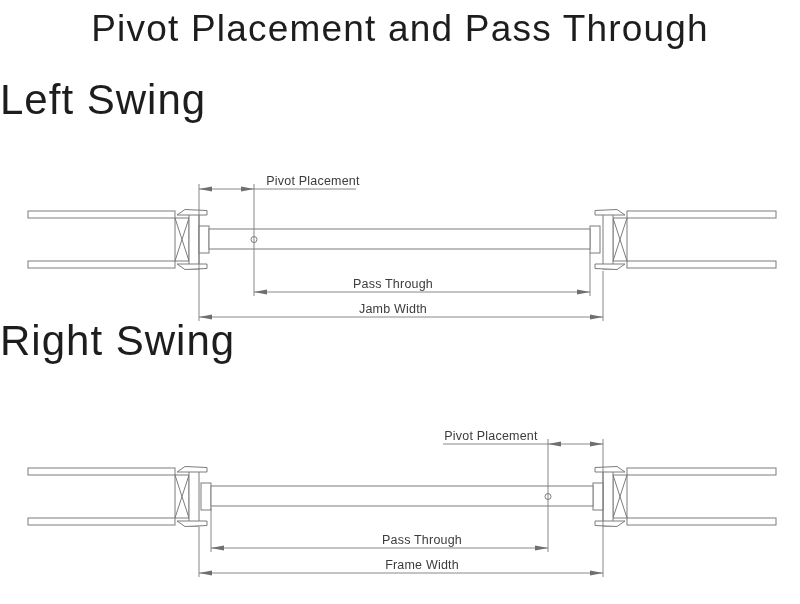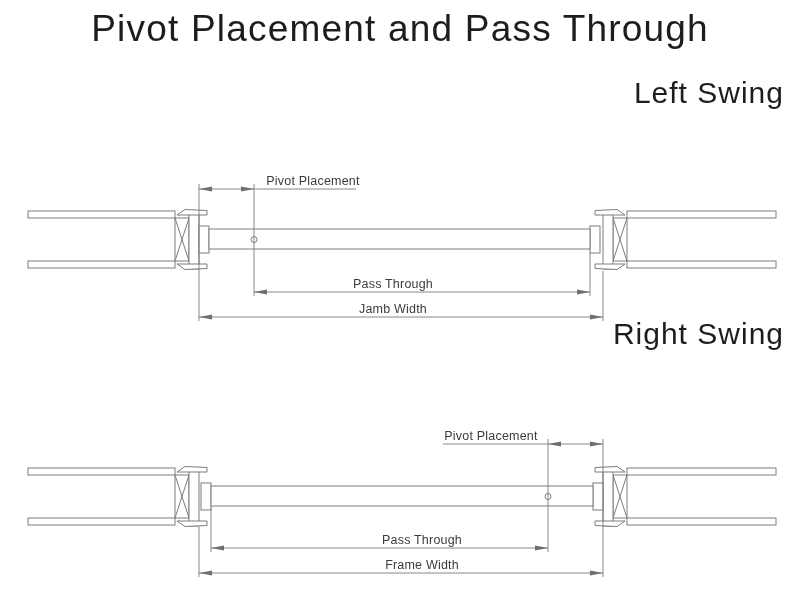--- a/index.html
+++ b/index.html
@@ -11,22 +11,22 @@
     overflow:hidden;
   }
   .page-title{
     position:absolute;top:8px;left:0;width:800px;
     margin:0;text-align:center;
     font-size:37px;font-weight:400;letter-spacing:1.2px;
     color:#1d1d1d;
   }
   .swing-title{
     position:absolute;left:0;width:784px;
-    margin:0;text-align:right;
-    font-size:30px;font-weight:400;letter-spacing:1px;
+    margin:0;text-align:left;
+    font-size:42px;font-weight:400;letter-spacing:1px;
     color:#1d1d1d;
   }
   .swing-title.left{top:76px;}
   .swing-title.right{top:317px;}
   svg.drawing{position:absolute;top:0;left:0;}
   .geo{fill:#ffffff;stroke:#7c7c7c;stroke-width:1;}
   .geoline{fill:none;stroke:#7c7c7c;stroke-width:1;}
   .dim{fill:none;stroke:#7c7c7c;stroke-width:0.9;}
   .arrow{fill:#6f6f6f;stroke:none;}
   .dimtext{

